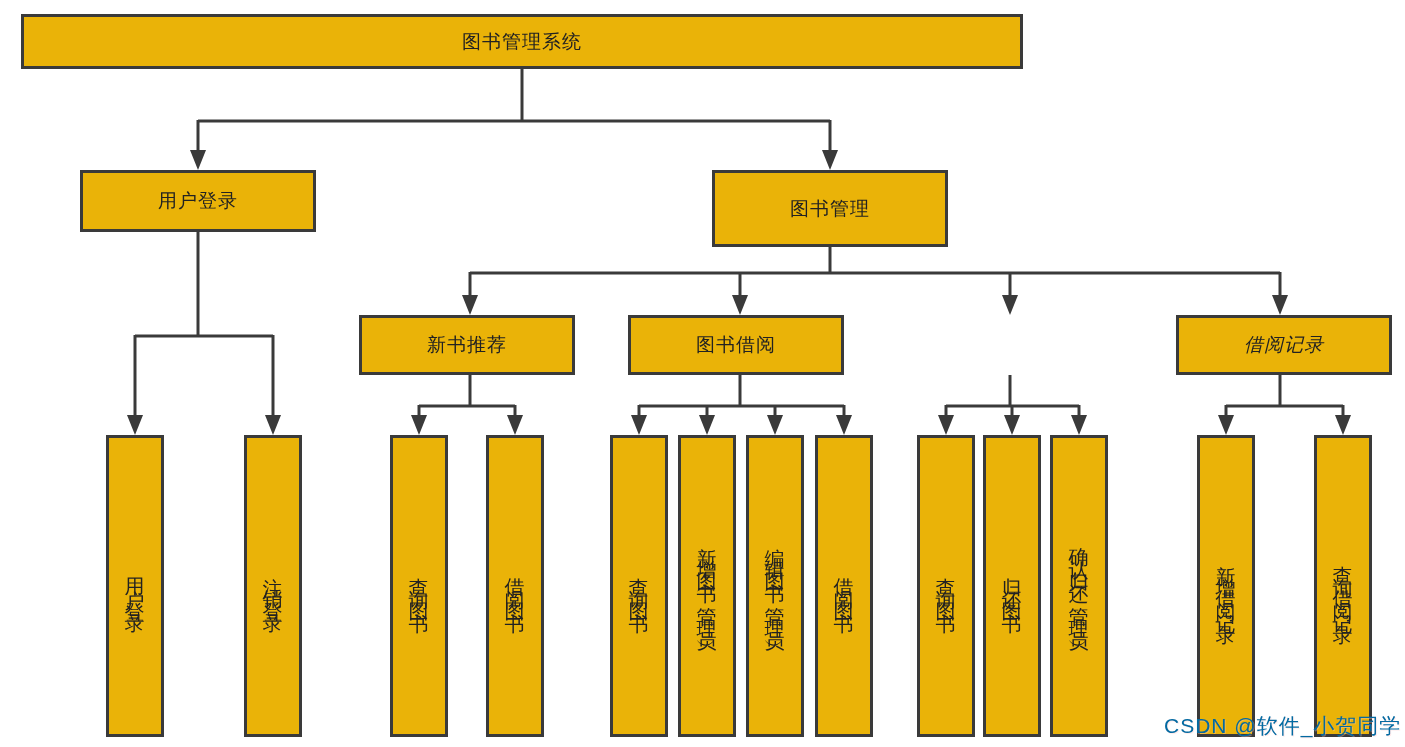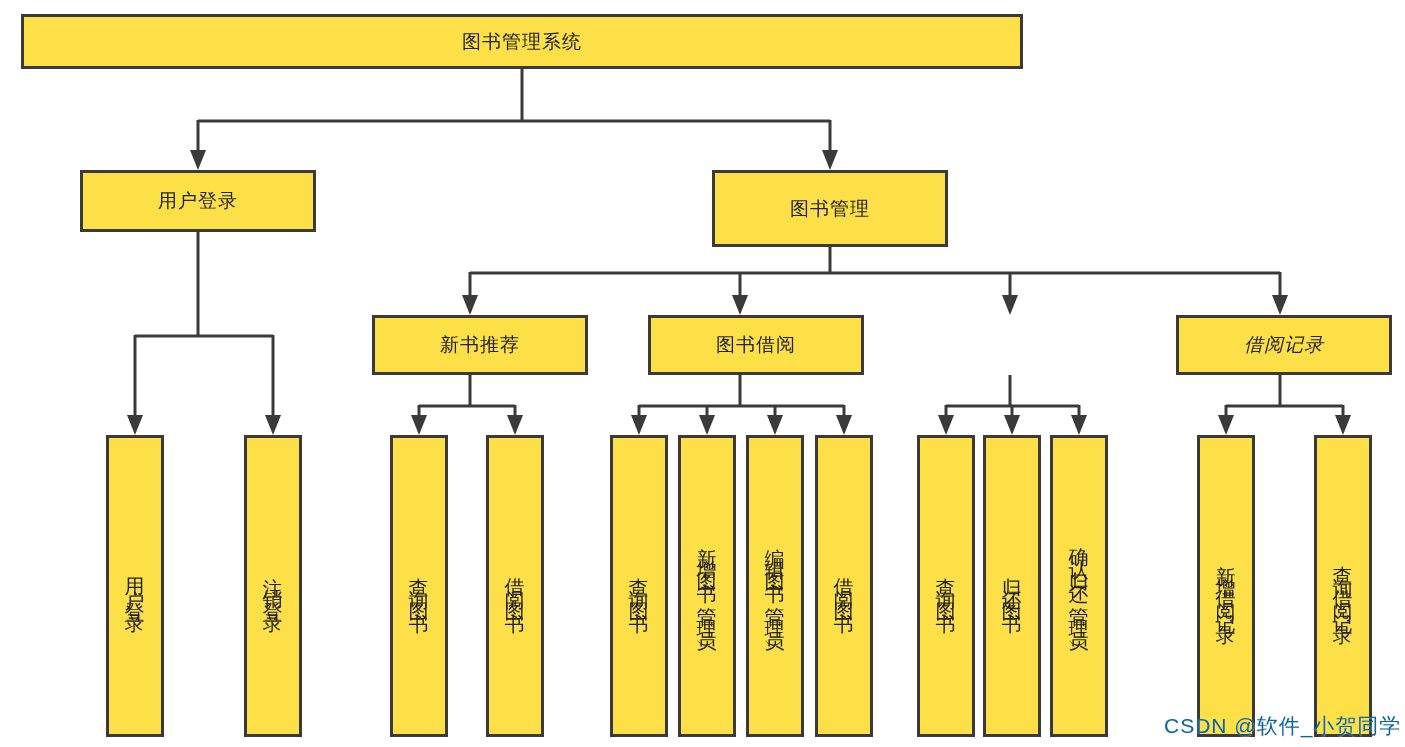--- a/index.html
+++ b/index.html
@@ -16,34 +16,34 @@
   }
   #connectors {
     position: absolute;
     left: 0; top: 0;
     width: 1405px; height: 747px;
   }
   .node {
     position: absolute;
     box-sizing: border-box;
     border: 3px solid #3a3a3a;
-    background: #fde047;
+    background: #eab308;
     display: flex;
     align-items: center;
     justify-content: center;
     color: #222222;
     z-index: 2;
   }
   .node-h { font-size: 19px; letter-spacing: 1px; }
   .node-root   { left: 21px;   top: 14px;  width: 1002px; height: 55px; }
   .node-l2-a   { left: 80px;   top: 170px; width: 236px;  height: 62px; }
   .node-l2-b   { left: 712px;  top: 170px; width: 236px;  height: 77px; }
   .node-l3     { top: 315px;   width: 216px; height: 60px; }
-  .node-l3-1   { left: 372px; }
-  .node-l3-2   { left: 648px; }
+  .node-l3-1   { left: 359px; }
+  .node-l3-2   { left: 628px; }
   .node-l3-3   { left: 902px; }
   .node-l3-4   { left: 1176px; font-style: italic; }
   .leaf {
     top: 435px;
     width: 58px;
     height: 302px;
   }
   .leaf span {
     writing-mode: vertical-rl;
     text-orientation: mixed;

